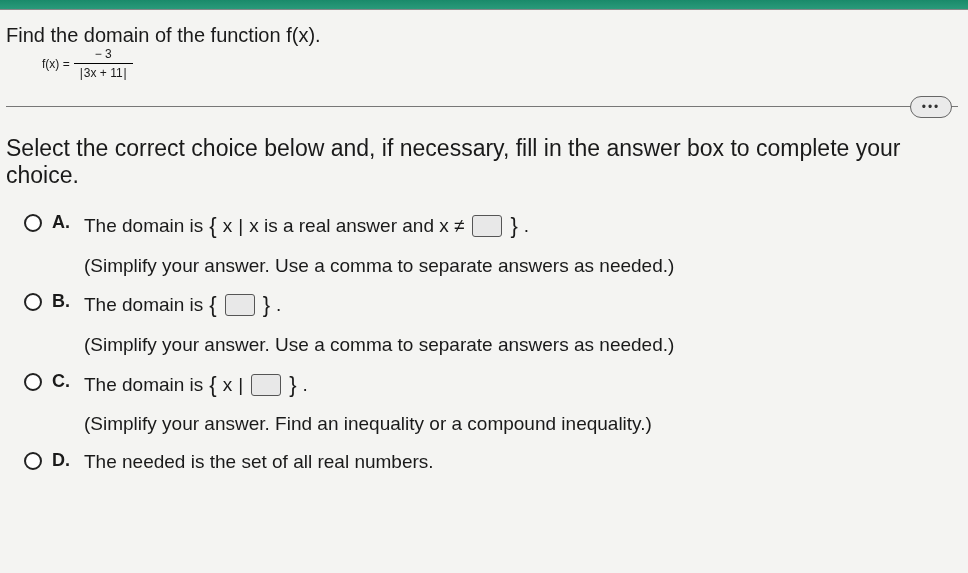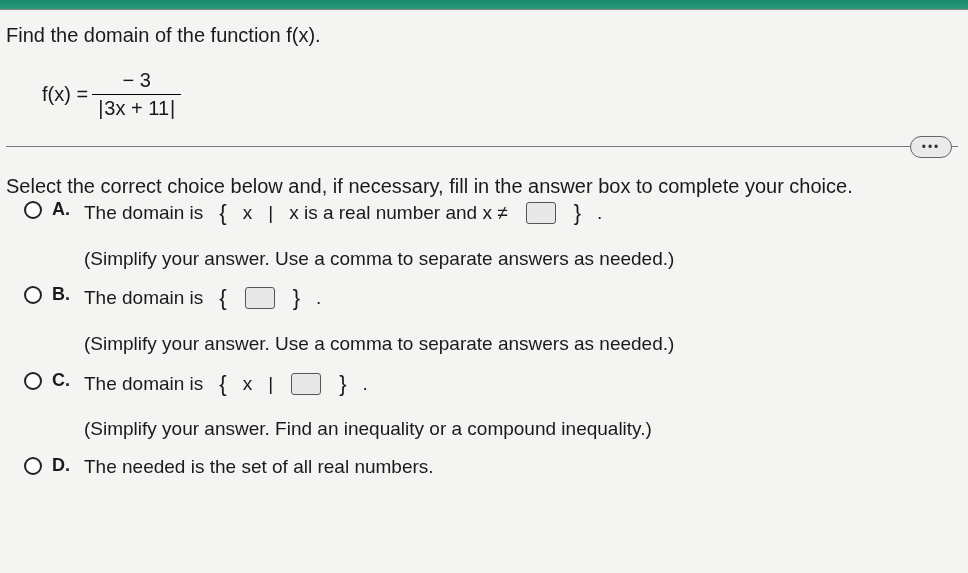--- a/index.html
+++ b/index.html
@@ -12,26 +12,26 @@
       background: #f4f4f2;
       position: relative;
       overflow: hidden;
     }
     .topbar {
       height: 10px;
       background: linear-gradient(to bottom, #1a8a6a 0%, #2a9a7a 100%);
       border-bottom: 1px solid #888;
     }
     .content { padding: 14px 10px 10px 6px; }
-    .question-prompt { font-size: 20px; margin-bottom: 22px; }
+    .question-prompt { font-size: 20px; }
     .formula-block {
       display: flex;
       align-items: center;
       margin-left: 36px;
-      font-size: 20px;
+      font-size: 12px;
       margin-bottom: 26px;
     }
     .formula-lhs { margin-right: 4px; }
     .fraction {
       display: inline-flex;
       flex-direction: column;
       align-items: center;
       vertical-align: middle;
     }
     .fraction .num { padding: 0 6px 2px 6px; }
@@ -56,41 +56,41 @@
       border: 1.5px solid #666;
       border-radius: 11px;
       display: flex;
       align-items: center;
       justify-content: center;
       font-size: 12px;
       letter-spacing: 2px;
       color: #333;
       cursor: pointer;
     }
-    .instruction { font-size: 20px; }
+    .instruction { font-size: 23px; margin-bottom: 22px; }
     .choices { margin-left: 18px; }
     .choice {
       display: flex;
       align-items: flex-start;
       margin-bottom: 12px;
       gap: 10px;
     }
     .radio {
       flex: 0 0 18px;
       width: 18px; height: 18px;
       border: 2px solid #222;
       border-radius: 50%;
       margin-top: 3px;
       cursor: pointer;
       background: #fff;
     }
     .choice-label { font-weight: bold; flex: 0 0 22px; margin-top: 1px; }
     .choice-body { font-size: 19px; line-height: 1.35; }
-    .choice-line1 { display: flex; align-items: center; flex-wrap: wrap; gap: 16px; }
-    .choice-note { margin-top: 18px; }
+    .choice-line1 { display: flex; align-items: center; flex-wrap: wrap; gap: 6px; }
+    .choice-note { margin-top: 12px; }
     .answer-box {
       display: inline-block;
       width: 30px;
       height: 22px;
       border: 1.5px solid #555;
       background: #e8e8e8;
       border-radius: 3px;
       margin: 0 2px;
       vertical-align: middle;
       cursor: text;
@@ -124,21 +124,21 @@
 
     <div class="choice">
       <div class="radio"></div>
       <div class="choice-label">A.</div>
       <div class="choice-body">
         <div class="choice-line1">
           <span>The domain is </span>
           <span class="brace">{</span>
           <span>x</span>
           <span> | </span>
-          <span>x is a real number and x ≠ </span>
+          <span>x is a real answer and x ≠ </span>
           <span class="answer-box"></span>
           <span class="brace">}</span>
           <span>.</span>
         </div>
         <div class="choice-note">(Simplify your answer. Use a comma to separate answers as needed.)</div>
       </div>
     </div>
 
     <div class="choice">
       <div class="radio"></div>

